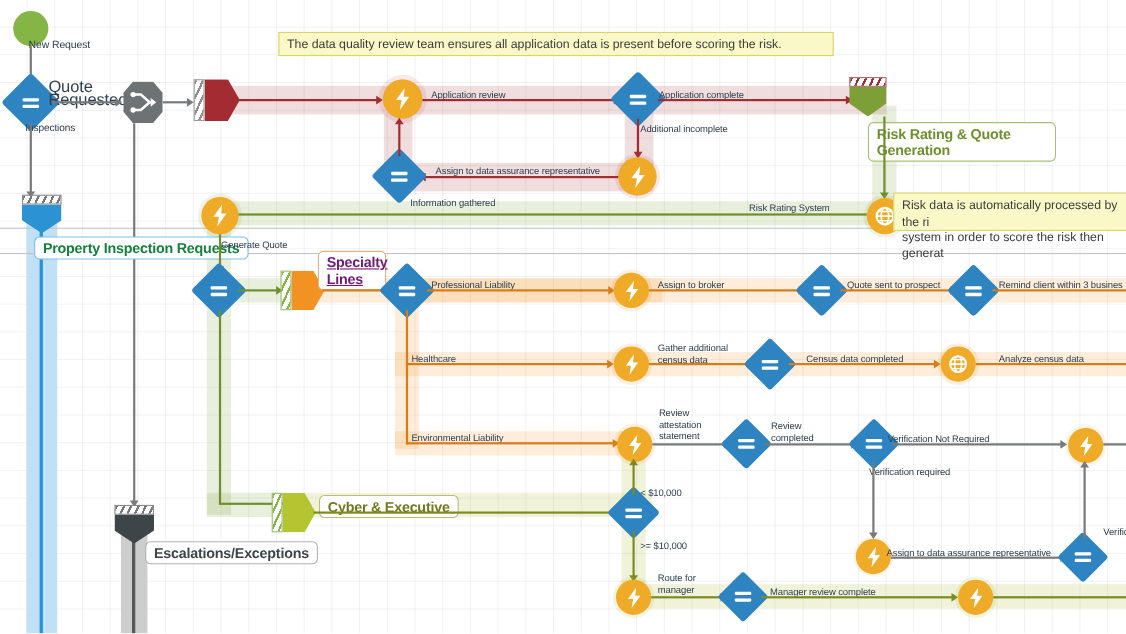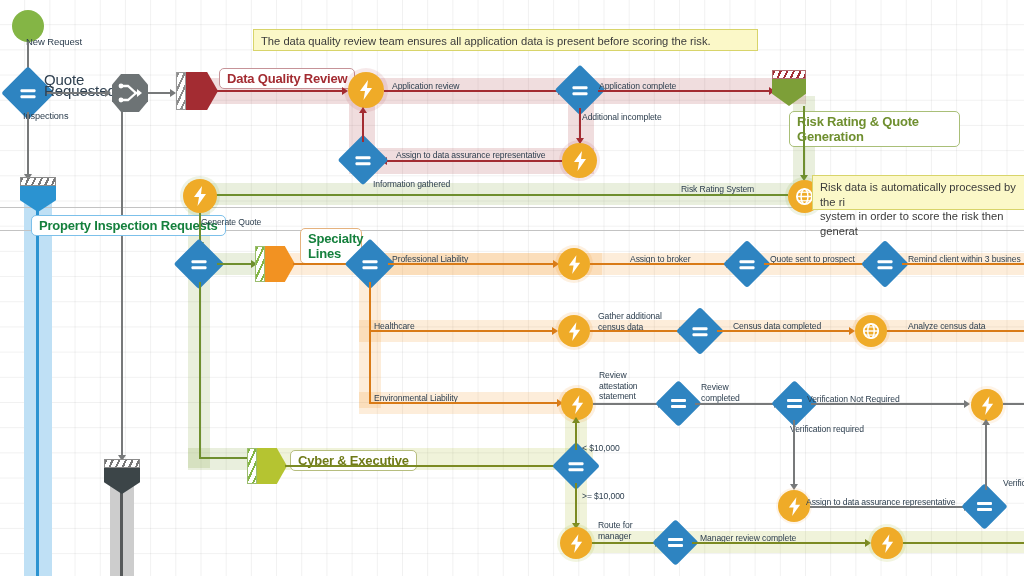--- a/index.html
+++ b/index.html
@@ -149,26 +149,26 @@
   <div class="abs" style="left:20px;top:177px;width:36px;height:9px;
               background:repeating-linear-gradient(115deg,#777 0 2px,#fff 2px 6px);border:1px solid #8a8a8a;box-sizing:border-box;"></div>
   <div class="abs" style="left:20px;top:186px;width:36px;height:26px;background:#2b93d1;
               clip-path:polygon(0 0,100% 0,100% 55%,50% 100%,0 55%);"></div>
   <div class="pill" style="left:31px;top:215px;color:#15803d;border-color:#7cc0ea;">Property Inspection Requests</div>
 
   <div class="abs" style="left:104px;top:459px;width:36px;height:9px;
               background:repeating-linear-gradient(115deg,#777 0 2px,#fff 2px 6px);border:1px solid #8a8a8a;box-sizing:border-box;"></div>
   <div class="abs" style="left:104px;top:468px;width:36px;height:26px;background:#3c4548;
               clip-path:polygon(0 0,100% 0,100% 55%,50% 100%,0 55%);"></div>
+  <div class="pill" style="left:132px;top:492px;color:#3c4548;border-color:#b0b0b0;">Escalations/Exceptions</div>
 
   <div class="abs" style="left:176px;top:72px;width:10px;height:38px;
               background:repeating-linear-gradient(115deg,#8c8c8c 0 2px,#fff 2px 6px);border:1px solid #9a9a9a;box-sizing:border-box;"></div>
   <div class="chev" style="left:186px;top:72px;width:32px;height:38px;background:#a32c32;
               clip-path:polygon(0 0,66% 0,100% 50%,66% 100%,0 100%);"></div>
-  <div class="pill" style="left:219px;top:68px;color:#a32c32;border-color:#c69398;">Data Quality Review</div>
 
   <div class="ln ln-h" style="left:216px;top:90px;width:130px;background:#a32c32;"></div>
   <div class="arw arw-r" style="left:342px;top:87px;color:#a32c32;"></div>
 
   <div class="halo" style="left:344px;top:68px;width:44px;height:44px;background:rgba(163,44,50,0.10);"></div>
   <div class="node-circle" style="left:348px;top:72px;width:36px;height:36px;background:#efab28;">
     <svg width="16" height="20" viewBox="0 0 16 20">
       <path d="M10 0 L2 11 L7 11 L5.5 20 L14 8 L9 8 Z" fill="#fff"></path>
     </svg>
   </div>
@@ -268,21 +268,21 @@
 
   <div class="ln ln-v" style="left:199px;top:282px;height:176px;background:#6f8f2f;"></div>
   <div class="ln ln-h" style="left:199px;top:457px;width:58px;background:#6f8f2f;"></div>
   <div class="arw arw-r" style="left:253px;top:454px;color:#6f8f2f;"></div>
 
 
   <div class="abs" style="left:255px;top:246px;width:10px;height:36px;
               background:repeating-linear-gradient(115deg,#84b545 0 2px,#fff 2px 6px);border:1px solid #9bbd6f;box-sizing:border-box;"></div>
   <div class="chev" style="left:265px;top:246px;width:30px;height:36px;background:#f29222;
               clip-path:polygon(0 0,66% 0,100% 50%,66% 100%,0 100%);"></div>
-  <div class="pill" style="left:300px;top:228px;color:#15803d;border-color:#e5b27e;width:46px;">Specialty
+  <div class="pill" style="left:289px;top:228px;color:#701a75;border-color:#e5b27e;width:46px;text-decoration:underline;">Specialty
 Lines</div>
 
   <div class="ln ln-h" style="left:293px;top:263px;width:66px;background:#d97b17;"></div>
   <div class="arw arw-r" style="left:356px;top:260px;color:#d97b17;"></div>
 
   <div class="gw" style="left:352px;top:246px;width:36px;height:36px;">
     <div class="gw-inner">
         <span class="gw-bars">
           <i></i>
           <i></i>
@@ -293,21 +293,21 @@
   <div class="elabel" style="left:392px;top:254px;">Professional Liability</div>
   <div class="ln ln-h" style="left:388px;top:263px;width:168px;background:#d97b17;"></div>
   <div class="arw arw-r" style="left:553px;top:260px;color:#d97b17;"></div>
 
   <div class="halo" style="left:555px;top:245px;width:38px;height:38px;background:rgba(242,146,34,0.14);"></div>
   <div class="node-circle" style="left:558px;top:248px;width:32px;height:32px;background:#efab28;">
     <svg width="15" height="19" viewBox="0 0 16 20">
       <path d="M10 0 L2 11 L7 11 L5.5 20 L14 8 L9 8 Z" fill="#fff"></path>
     </svg>
   </div>
-  <div class="elabel" style="left:598px;top:254px;margin-left:32px;">Assign to broker</div>
+  <div class="elabel" style="left:598px;top:254px;">Assign to broker</div>
   <div class="ln ln-h" style="left:590px;top:263px;width:139px;background:#d97b17;"></div>
   <div class="arw arw-r" style="left:726px;top:260px;color:#d97b17;"></div>
 
   <div class="gw" style="left:730px;top:247px;width:34px;height:34px;">
     <div class="gw-inner">
         <span class="gw-bars">
           <i></i>
           <i></i>
         </span>
       </div>

